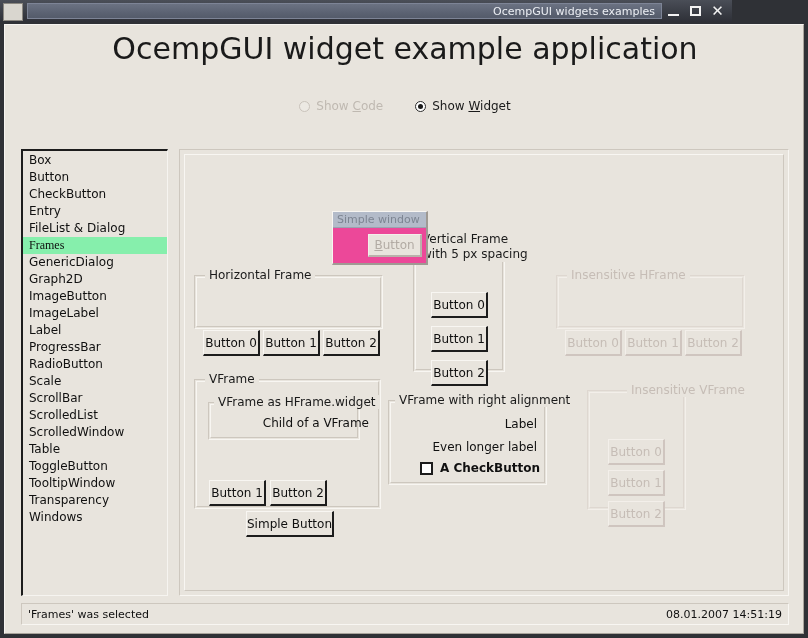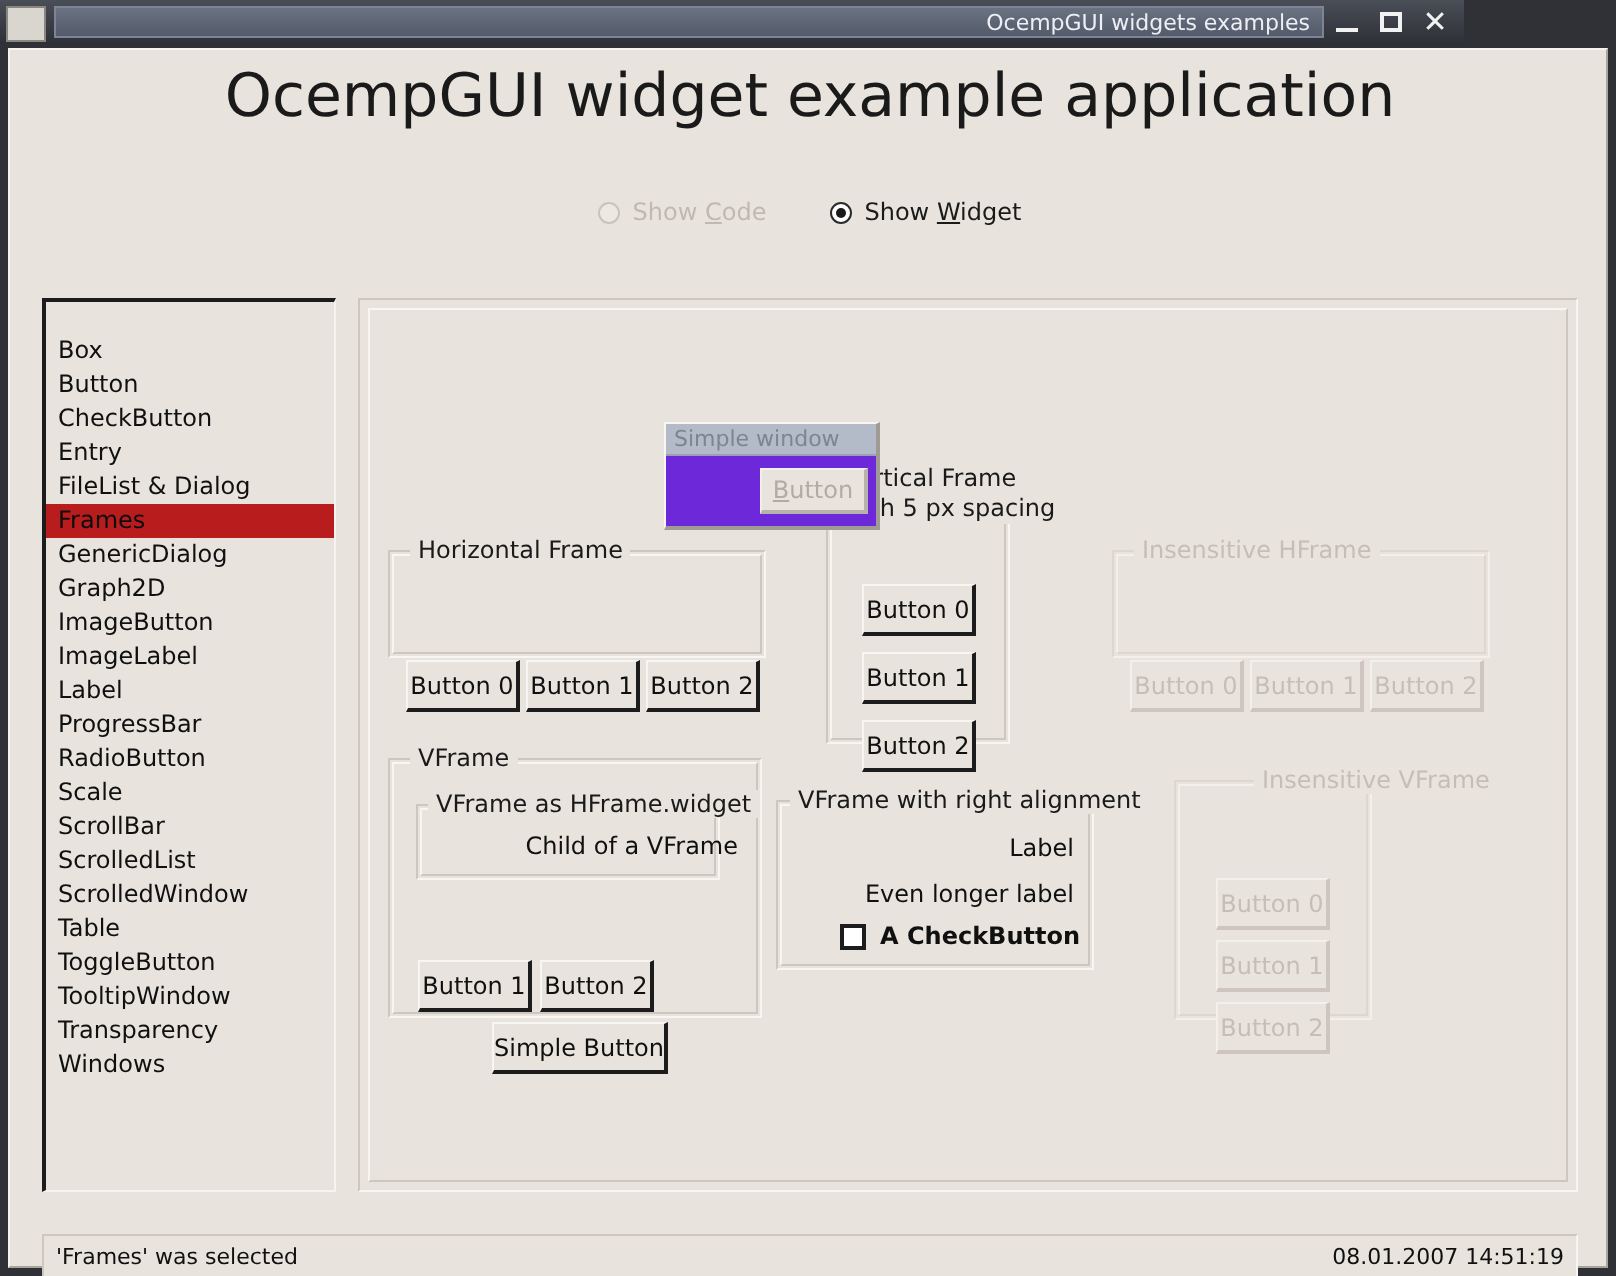--- a/index.html
+++ b/index.html
@@ -104,27 +104,27 @@
   .list-box {
     position: absolute; left: 16px; top: 124px;
     width: 147px; height: 447px;
     background: #e8e4dd;
     box-sizing: border-box;
     border-top: 2px solid #1c1c1c;
     border-left: 2px solid #1c1c1c;
     border-right: 1px solid #f6f4f0;
     border-bottom: 1px solid #f6f4f0;
     overflow: hidden;
-    padding-top: 16px;
+    padding-top: 1px;
   }
   .list-item {
     font-size: 12px; color:#101010; height: 17px; line-height: 17px;
     padding-left: 6px; white-space: nowrap;
   }
-  .list-item.selected { background: #b91c1c; color:#0d0d0d; }
+  .list-item.selected { background: #86efac; color:#0d0d0d;font-family:Liberation Serif, serif; }
 
   
   .main-panel {
     position: absolute; left: 174px; top: 124px;
     width: 610px; height: 447px;
     background: #e8e4dd;
     box-sizing: border-box;
     border-top: 1px solid #cdc7be;
     border-left: 1px solid #cdc7be;
     border-right: 1px solid #f8f6f2;
@@ -200,22 +200,22 @@
   
   .checkrow { position:absolute; display:flex; align-items:center; gap:7px; font-size:12px; color:#101010; }
   .checkbox {
     width: 13px; height: 13px; background:#ffffff;
     border: 2px solid #1c1c1c; box-sizing: border-box;
   }
 
   
   .simple-window {
     position: absolute; left: 327px; top: 186px;
-    width: 108px; height: 54px;
-    background: #6d28d9;
+    width: 96px; height: 54px;
+    background: #ec4899;
     box-sizing: border-box;
     border-top: 1px solid #f8f6f2;
     border-left: 1px solid #f8f6f2;
     border-right: 2px solid #9f9a93;
     border-bottom: 2px solid #9f9a93;
     z-index: 30;
   }
   .sw-title {
     height: 16px; line-height: 16px;
     background: #b3bbc9;
@@ -242,21 +242,21 @@
     position: absolute; left: 16px; top: 578px;
     width: 768px; height: 22px;
     background: #e8e4dd;
     box-sizing: border-box;
     border-top: 1px solid #cdc7be;
     border-left: 1px solid #cdc7be;
     border-right: 1px solid #f8f6f2;
     border-bottom: 1px solid #f8f6f2;
     display: flex; align-items: center; justify-content: space-between;
     padding: 0 6px;
-    font-size: 11px; color:#101010;margin-top:14px;
+    font-size: 11px; color:#101010;
   }
 </style>
 </head>
 <body>
 
 <div class="window">
 
   <div class="titlebar">
     <div class="tb-appicon"></div>
     <div class="tb-strip">

